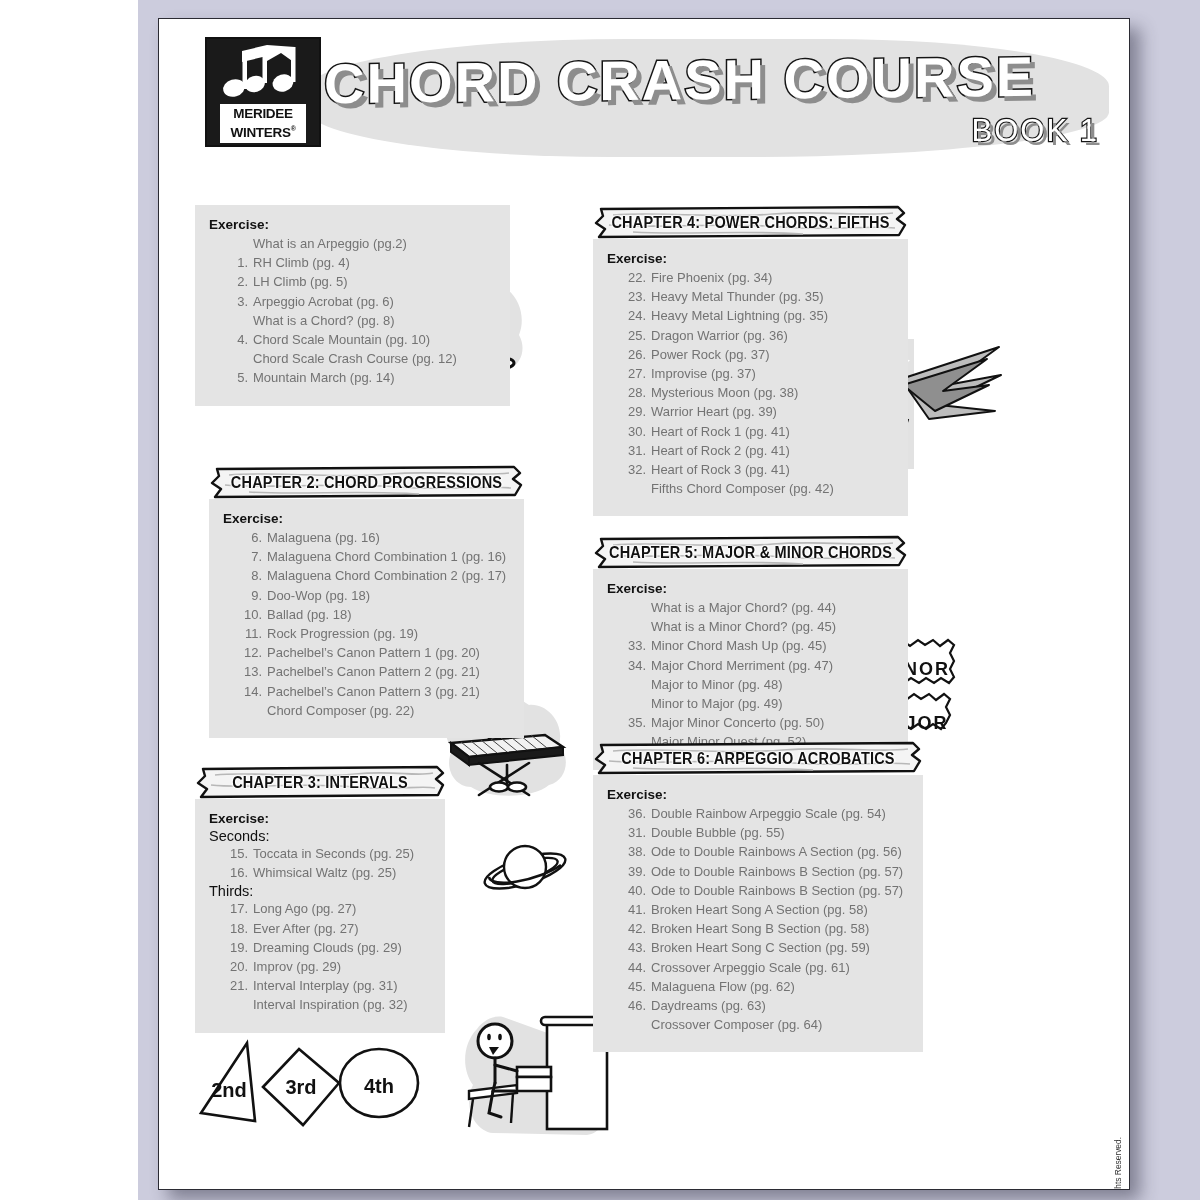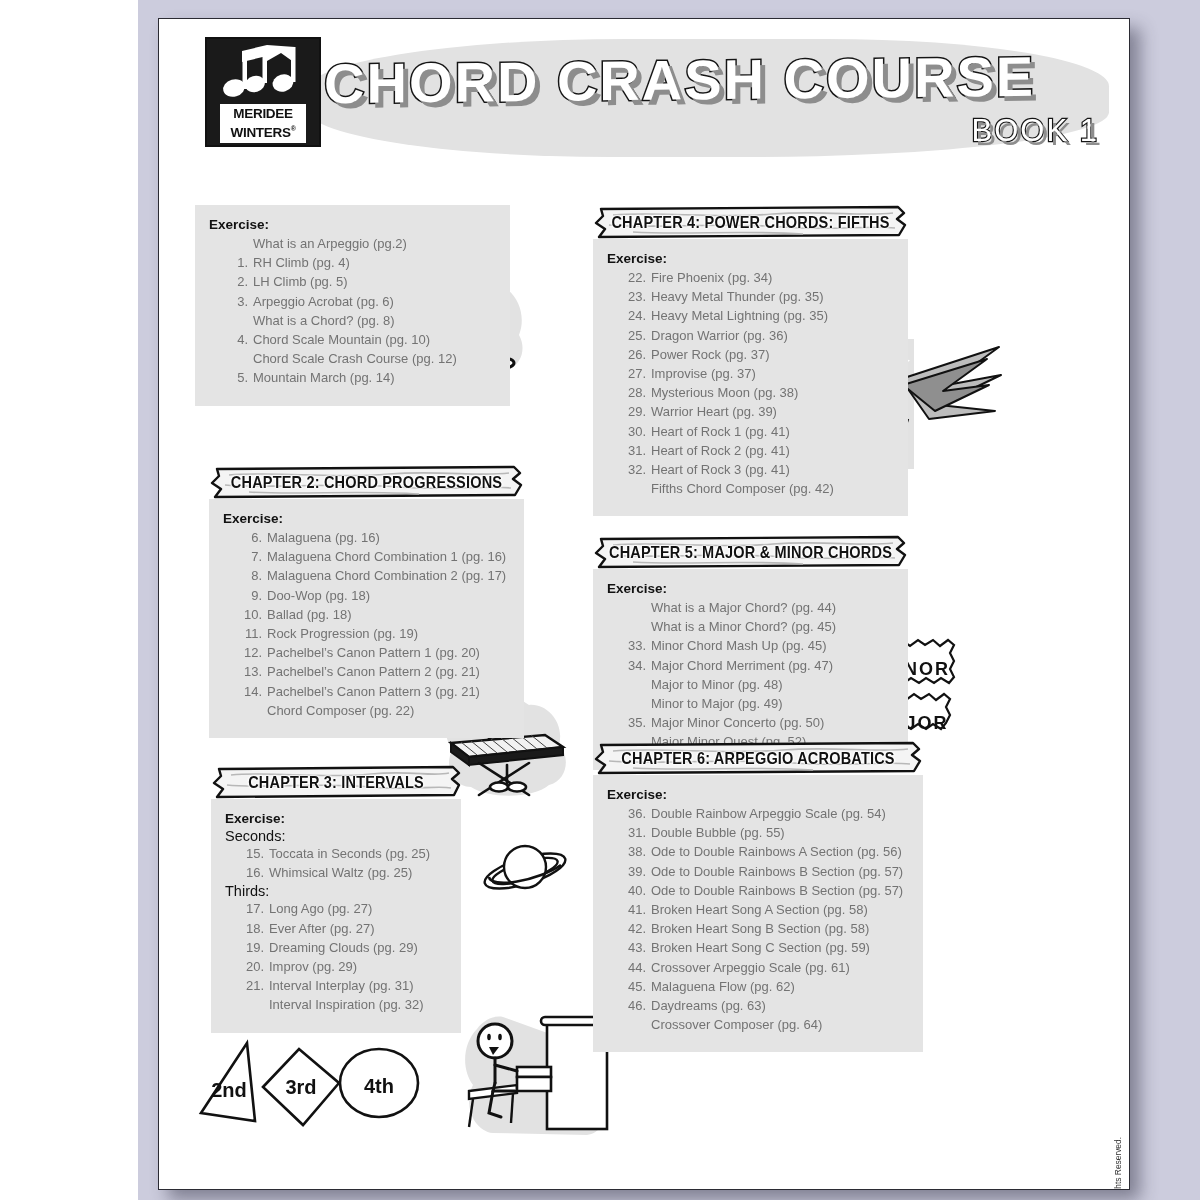--- a/index.html
+++ b/index.html
@@ -450,21 +450,21 @@
             <span class="txt">Pachelbel’s Canon Pattern 3 (pg. 21)</span>
           </li>
           <li>
             <span class="num blank"></span>
             <span class="txt">Chord Composer (pg. 22)</span>
           </li>
         </ul>
     </div>
   </div>
 
-  <div class="chapter" style="left:36px; top:746px; width:250px;margin-left:16px;">
+  <div class="chapter" style="left:36px; top:746px; width:250px;">
     <div class="plankwrap">
       <div class="plank">
         <svg width="250" height="34" viewBox="0 0 250 34">
           <path d="M8,4 L242,2 L248,8 L241,14 L248,20 L243,30 L6,32 L12,24 L3,18 L10,11 Z" fill="#f4f4f4" stroke="#111" stroke-width="2.4" stroke-linejoin="round"></path>
           <g stroke="#b8b8b8" stroke-width="1.6" fill="none">
             <path d="M20,10 C60,6 110,14 160,9 C200,5 220,12 238,8"></path>
             <path d="M16,20 C50,24 110,17 160,22 C200,26 225,20 240,23"></path>
           </g>
         </svg>
       </div>

